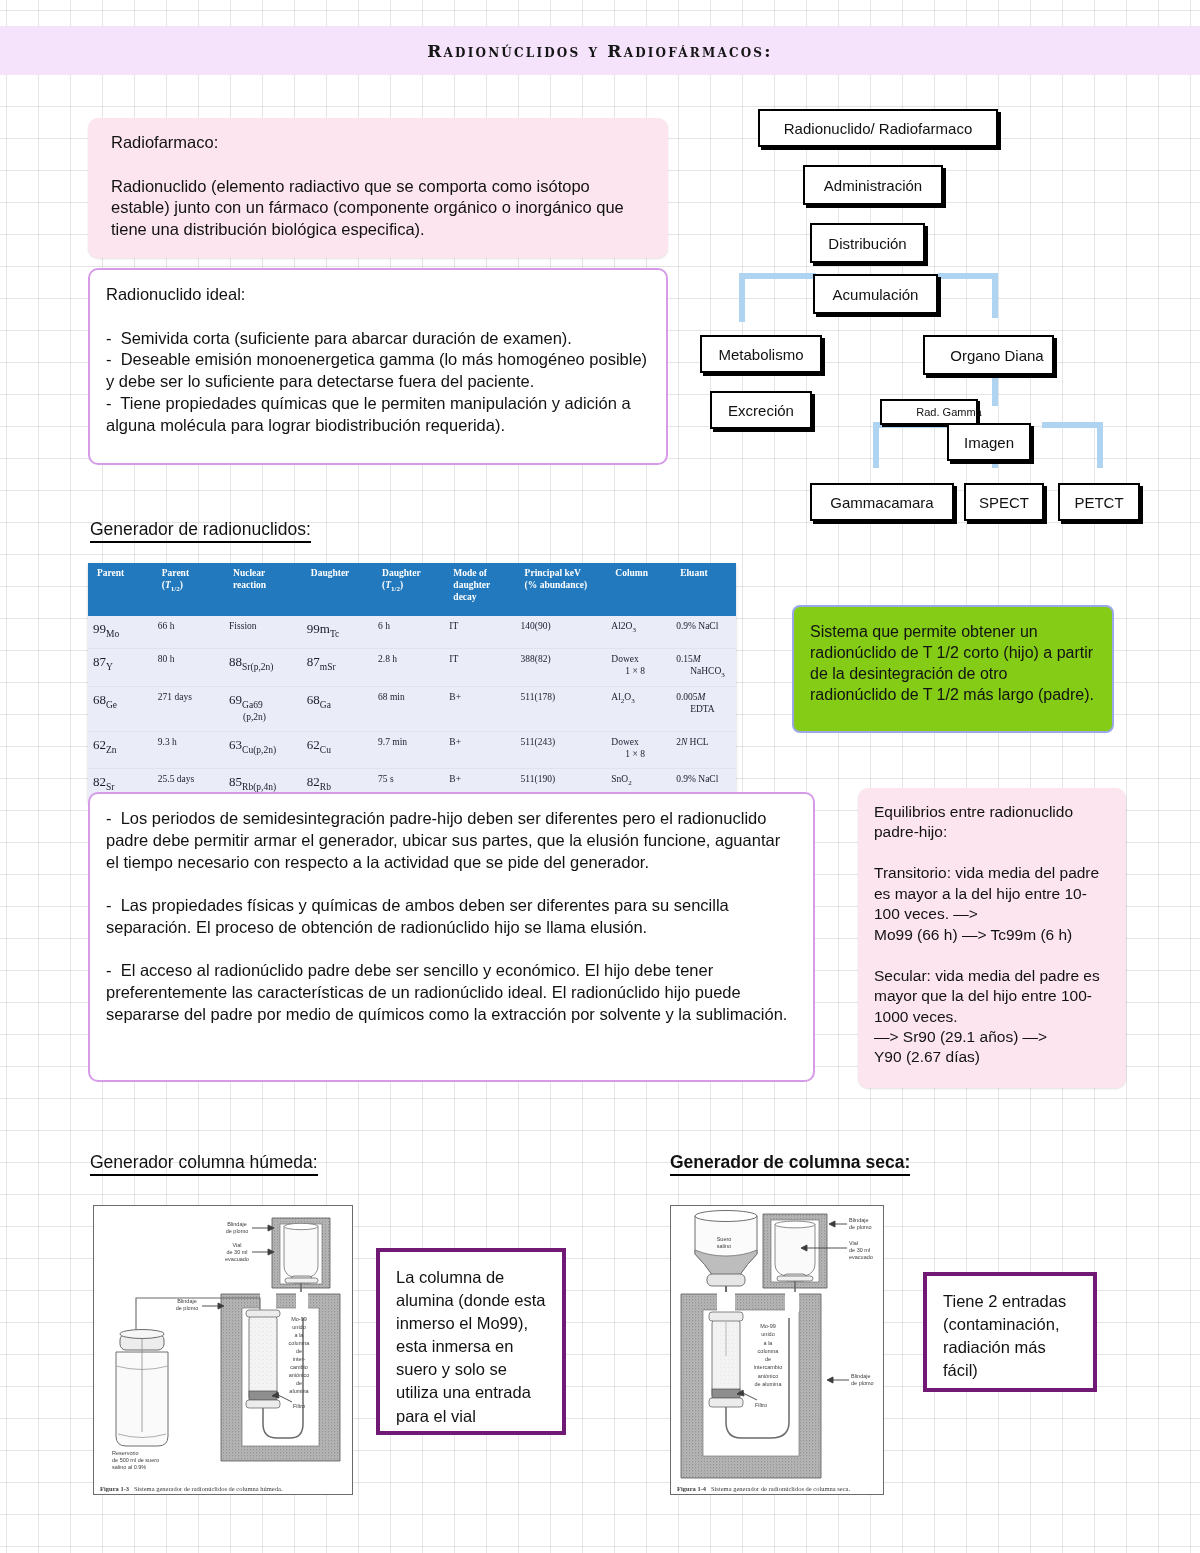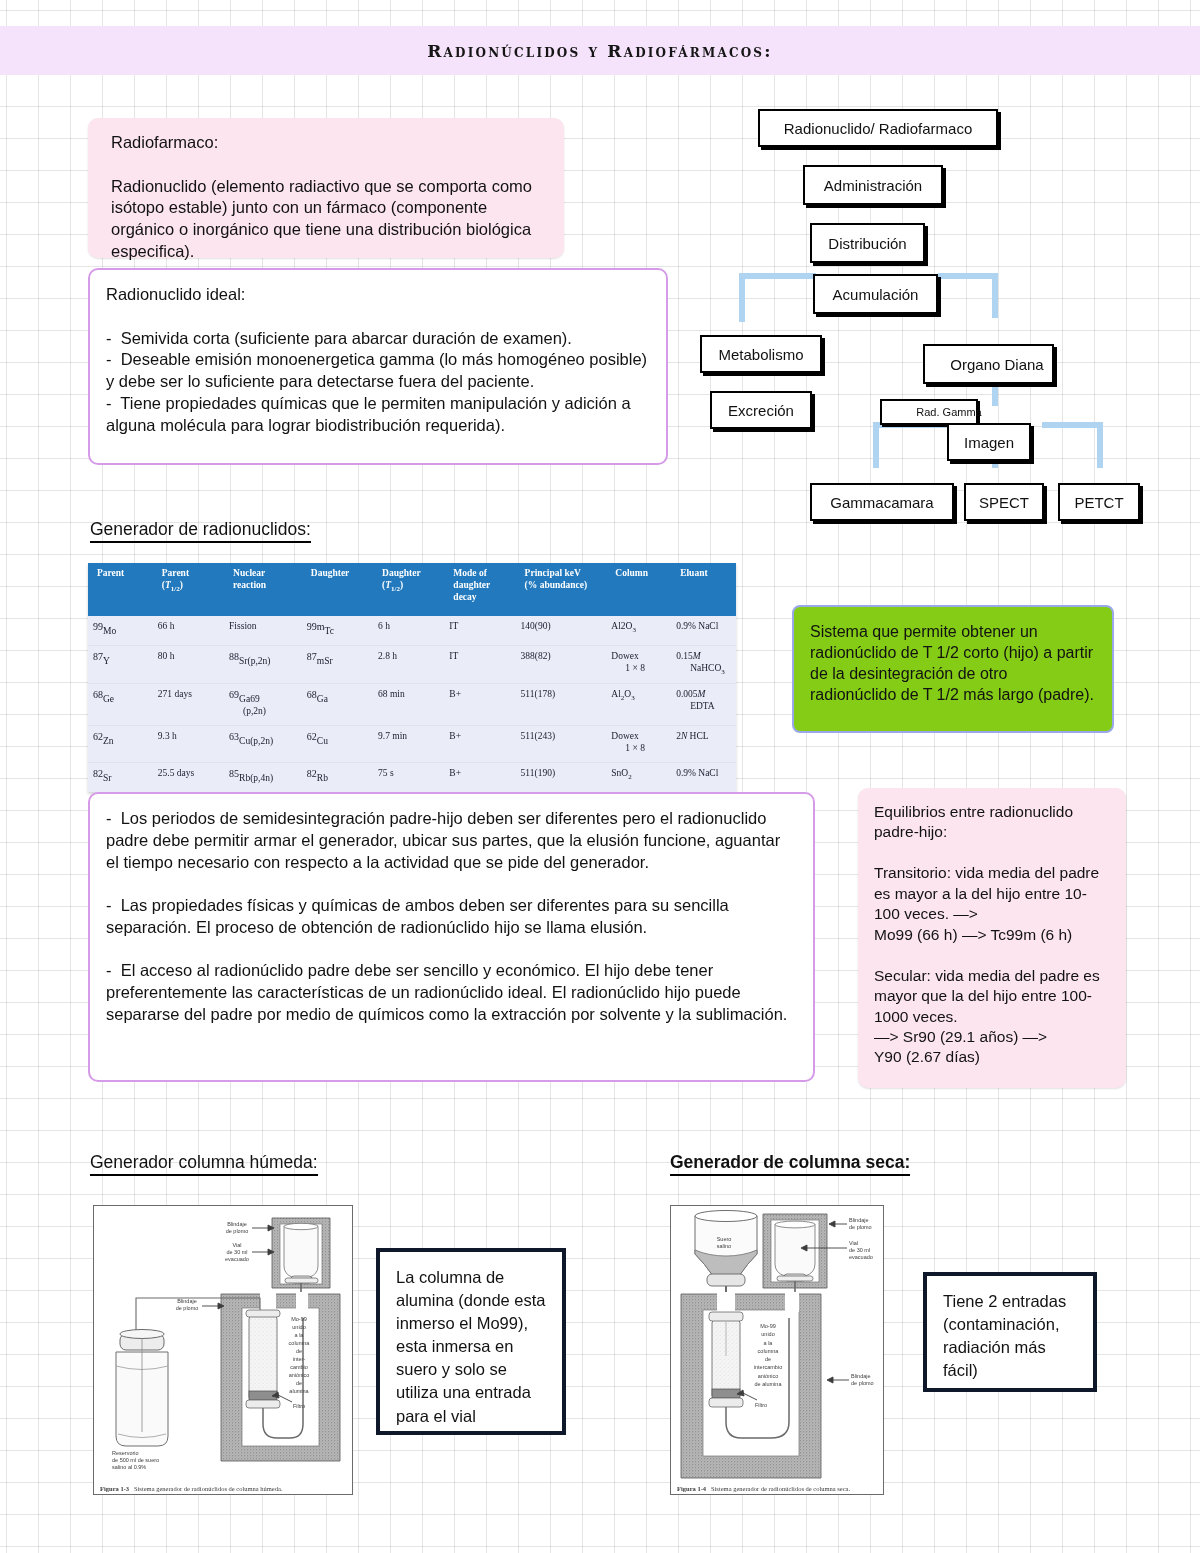--- a/index.html
+++ b/index.html
@@ -31,21 +31,21 @@
   
   .note{
     position:absolute;box-sizing:border-box;
     font-size:16.5px;line-height:1.32;color:#121212;
     padding:14px 16px;white-space:pre-wrap;
   }
   .note.pink{background:#fce5ee;border-radius:10px;box-shadow:0 1px 2px rgba(0,0,0,.12);}
   .note.pinkborder{background:#ffffff;border:2px solid #d69be8;border-radius:10px;}
   .note.pinkborder2{background:#ffffff;border:2.5px solid #d69be8;border-radius:10px;}
   .note.blueborder{background:#84cc16;border:2px solid #9aa7e8;border-radius:8px;}
-  .note.blackbox{background:#ffffff;border:4px solid #0f172a;border-radius:0;}
+  .note.blackbox{background:#ffffff;border:4px solid #701a75;border-radius:0;}
 
   
   .heading{
     position:absolute;font-size:17.5px;color:#111;
     border-bottom:2.5px solid #000;padding-bottom:1px;white-space:nowrap;
   }
 
   
   #flowchart{position:absolute;left:680px;top:80px;width:520px;height:430px;}
   .fbox{
@@ -70,21 +70,21 @@
   #gen-table thead th{
     background:#2279bd;color:#fff;font-weight:bold;text-align:left;
     vertical-align:top;padding:5px 3px 12px 9px;font-size:9.5px;line-height:1.25;
   }
   #gen-table tbody td{
     vertical-align:top;padding:5px 3px 7px 5px;line-height:1.25;
     border-bottom:1px solid #dfe2f0;
   }
   #gen-table tbody tr:last-child td{border-bottom:none;}
   #gen-table .ind{display:block;padding-left:14px;}
-  #gen-table sup{font-size:10px;vertical-align:super;}
+  #gen-table sup{font-size:13px;vertical-align:super;}
   #gen-table sub{font-size:7px;vertical-align:sub;}
   #gen-table i{font-style:italic;}
 
   
   .figpanel{
     position:absolute;background:#ffffff;border:1px solid #6b6b6b;
     overflow:hidden;
   }
   .figcap{
     font-family:"Liberation Serif", serif;font-size:6.5px;color:#3a3a3a;
@@ -98,21 +98,21 @@
 </style>
 </head>
 <body>
 
 <div class="page">
 
   <div id="title-banner">
     <span id="title-text">Radionúclidos y Radiofármacos:</span>
   </div>
 
-  <div class="note pink" style="left:88px;top:118px;width:476px;height:140px;padding-left:23px;">Radiofarmaco:
+  <div class="note pink" style="left:88px;top:118px;width:580px;height:140px;padding-left:23px;">Radiofarmaco:
 
 Radionuclido (elemento radiactivo que se comporta como isótopo estable) junto con un fármaco (componente orgánico o inorgánico que tiene una distribución biológica especifica).</div>
 
   <div class="note pinkborder" style="left:88px;top:268px;width:580px;height:197px;">Radionuclido ideal:
 
 -  Semivida corta (suficiente para abarcar duración de examen).
 -  Deseable emisión monoenergetica gamma (lo más homogéneo posible) y debe ser lo suficiente para detectarse fuera del paciente.
 -  Tiene propiedades químicas que le permiten manipulación y adición a alguna molécula para lograr biodistribución requerida).</div>
 
   <div id="flowchart">
@@ -138,21 +138,21 @@
         <path d="M362 345 L420 345 L420 388"></path>
       </g>
     </svg>
 
     <div class="fbox" style="left:78px;top:12px;width:240px;height:38px;">Radionuclido/ Radiofarmaco</div>
     <div class="fbox" style="left:123px;top:68px;width:140px;height:40px;">Administración</div>
     <div class="fbox" style="left:130px;top:126px;width:115px;height:40px;">Distribución</div>
     <div class="fbox" style="left:133px;top:177px;width:125px;height:40px;">Acumulación</div>
     <div class="fbox" style="left:20px;top:238px;width:122px;height:38px;">Metabolismo</div>
     <div class="fbox" style="left:30px;top:294px;width:102px;height:38px;">Excreción</div>
-    <div class="fbox" style="left:243px;top:247px;width:131px;height:40px;padding-left:17px;">Organo Diana</div>
+    <div class="fbox" style="left:243px;top:238px;width:131px;height:40px;padding-left:17px;">Organo Diana</div>
     <div class="fbox small" style="left:200px;top:302px;width:98px;height:26px;">Rad. Gamma</div>
     <div class="fbox" style="left:267px;top:326px;width:84px;height:38px;">Imagen</div>
     <div class="fbox" style="left:130px;top:386px;width:144px;height:38px;">Gammacamara</div>
     <div class="fbox" style="left:284px;top:386px;width:80px;height:38px;">SPECT</div>
     <div class="fbox" style="left:378px;top:386px;width:82px;height:38px;">PETCT</div>
   </div>
 
   <div class="heading" style="left:90px;top:519px;">Generador de radionuclidos:</div>
 
   <table id="gen-table">

